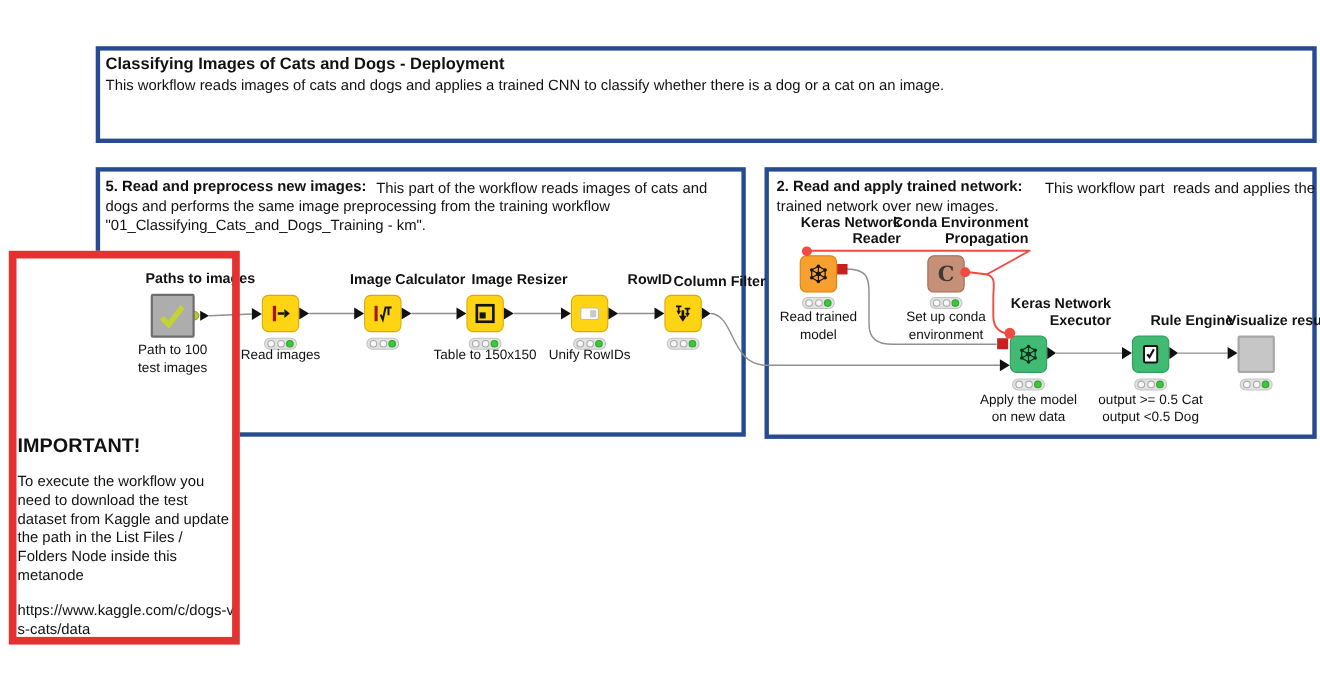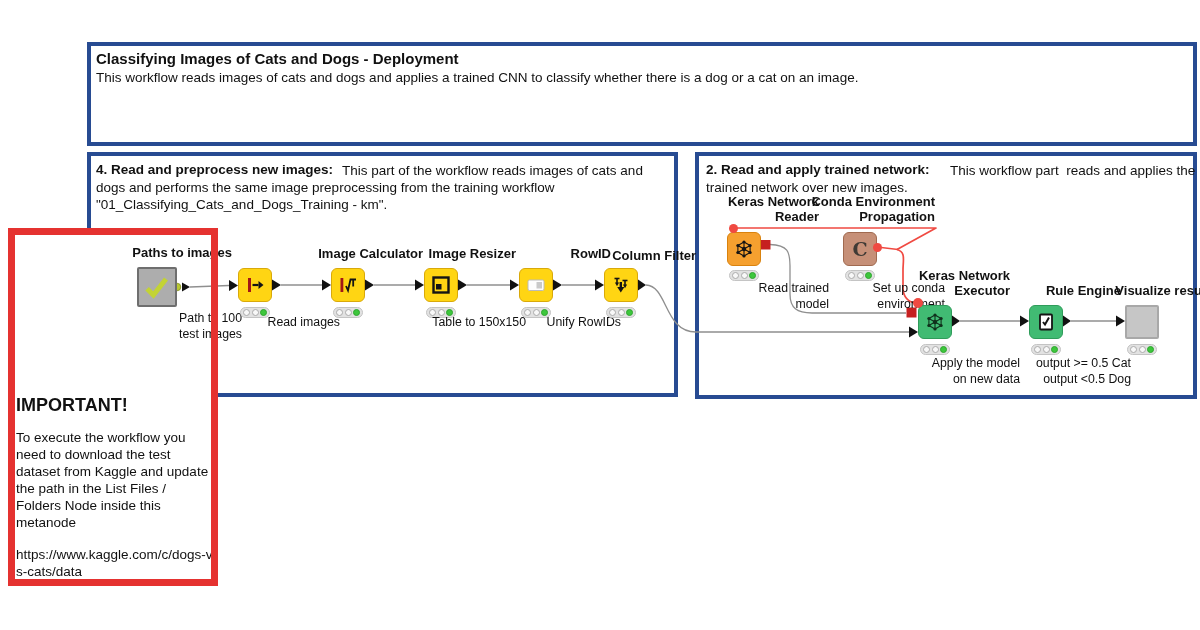--- a/index.html
+++ b/index.html
@@ -30,45 +30,45 @@
           display:flex; align-items:center; justify-content:center; }
   .yellow { background:#FFD513; border:1.6px solid #D9A90A; }
   .orange { background:#F5A02F; border:1.6px solid #D9820E; }
   .tan    { background:#C69078; border:1.6px solid #A06A50; }
   .green  { background:#41BB73; border:1.6px solid #2F9C5A; }
   .meta   { background:#ADADAD; border:2px solid #6E6E6E; border-radius:2px; }
   .meta2  { background:#C6C6C6; border:2px solid #A8A8A8; border-radius:2px; }
 
   .nlabel { position:absolute; z-index:5; width:150px; text-align:right;
             font-size:13px; font-weight:bold; line-height:14.5px; white-space:pre; }
-  .ncap   { position:absolute; z-index:5; width:170px; text-align:right;
+  .ncap   { position:absolute; z-index:5; width:170px; text-align:center;
             font-size:12.3px; line-height:15.5px; white-space:pre; }
 
   .tl  { position:absolute; z-index:5; width:30px; height:11px; box-sizing:border-box;
          background:#E2E2E2; border:1px solid #C4C4C4; border-radius:6px;
          display:flex; align-items:center; justify-content:center; gap:1.5px; }
   .dot { display:block; width:7px; height:7px; border-radius:50%; box-sizing:border-box;
          background:#F8F8F8; border:1px solid #ABABAB; }
   .dot.on { background:#3DC73C; border-color:#2FA52F; }
 
   .red-dot { position:absolute; border-radius:50%; background:#F04A42; z-index:6; }
   .icon-c { font-family:"DejaVu Serif", serif; font-size:19px; font-weight:bold; color:#3F3A35; }
 </style>
 </head>
 <body>
 
 <div class="canvas">
 
-  <div class="abox" style="left:87px;top:42px;width:1110px;height:104px">
+  <div class="abox" style="left:87px;top:42px;width:1110px;height:88px">
     <div class="box-title">Classifying Images of Cats and Dogs - Deployment</div>
     <div class="box-sub">This workflow reads images of cats and dogs and applies a trained CNN to classify whether there is a dog or a cat on an image.</div>
   </div>
 
   <div class="abox" style="left:87px;top:152px;width:591px;height:245px">
-    <div class="sec-heading" style="left:5px;top:6px">4. Read and preprocess new images:</div>
+    <div class="sec-heading" style="left:5px;top:6px">5. Read and preprocess new images:</div>
     <div class="sec-body" style="left:5px;top:6px;text-indent:246px">This part of the workflow reads images of cats and
 dogs and performs the same image preprocessing from the training workflow
 "01_Classifying_Cats_and_Dogs_Training - km".</div>
   </div>
 
   <div class="abox" style="left:695px;top:152px;width:502px;height:247px">
     <div class="sec-heading" style="left:7px;top:6px">2. Read and apply trained network:</div>
     <div class="sec-body" style="left:7px;top:6px;text-indent:244px">This workflow part  reads and applies the
 trained network over new images.</div>
   </div>

